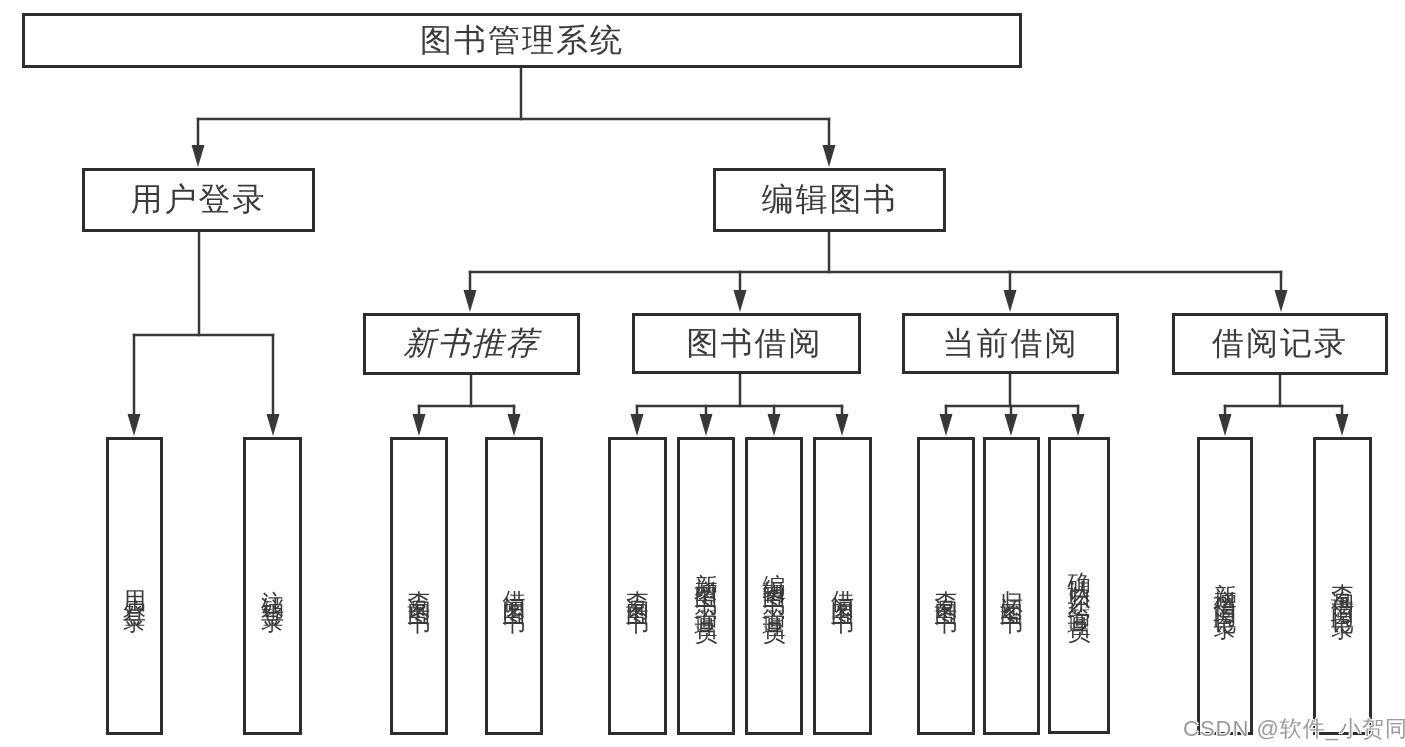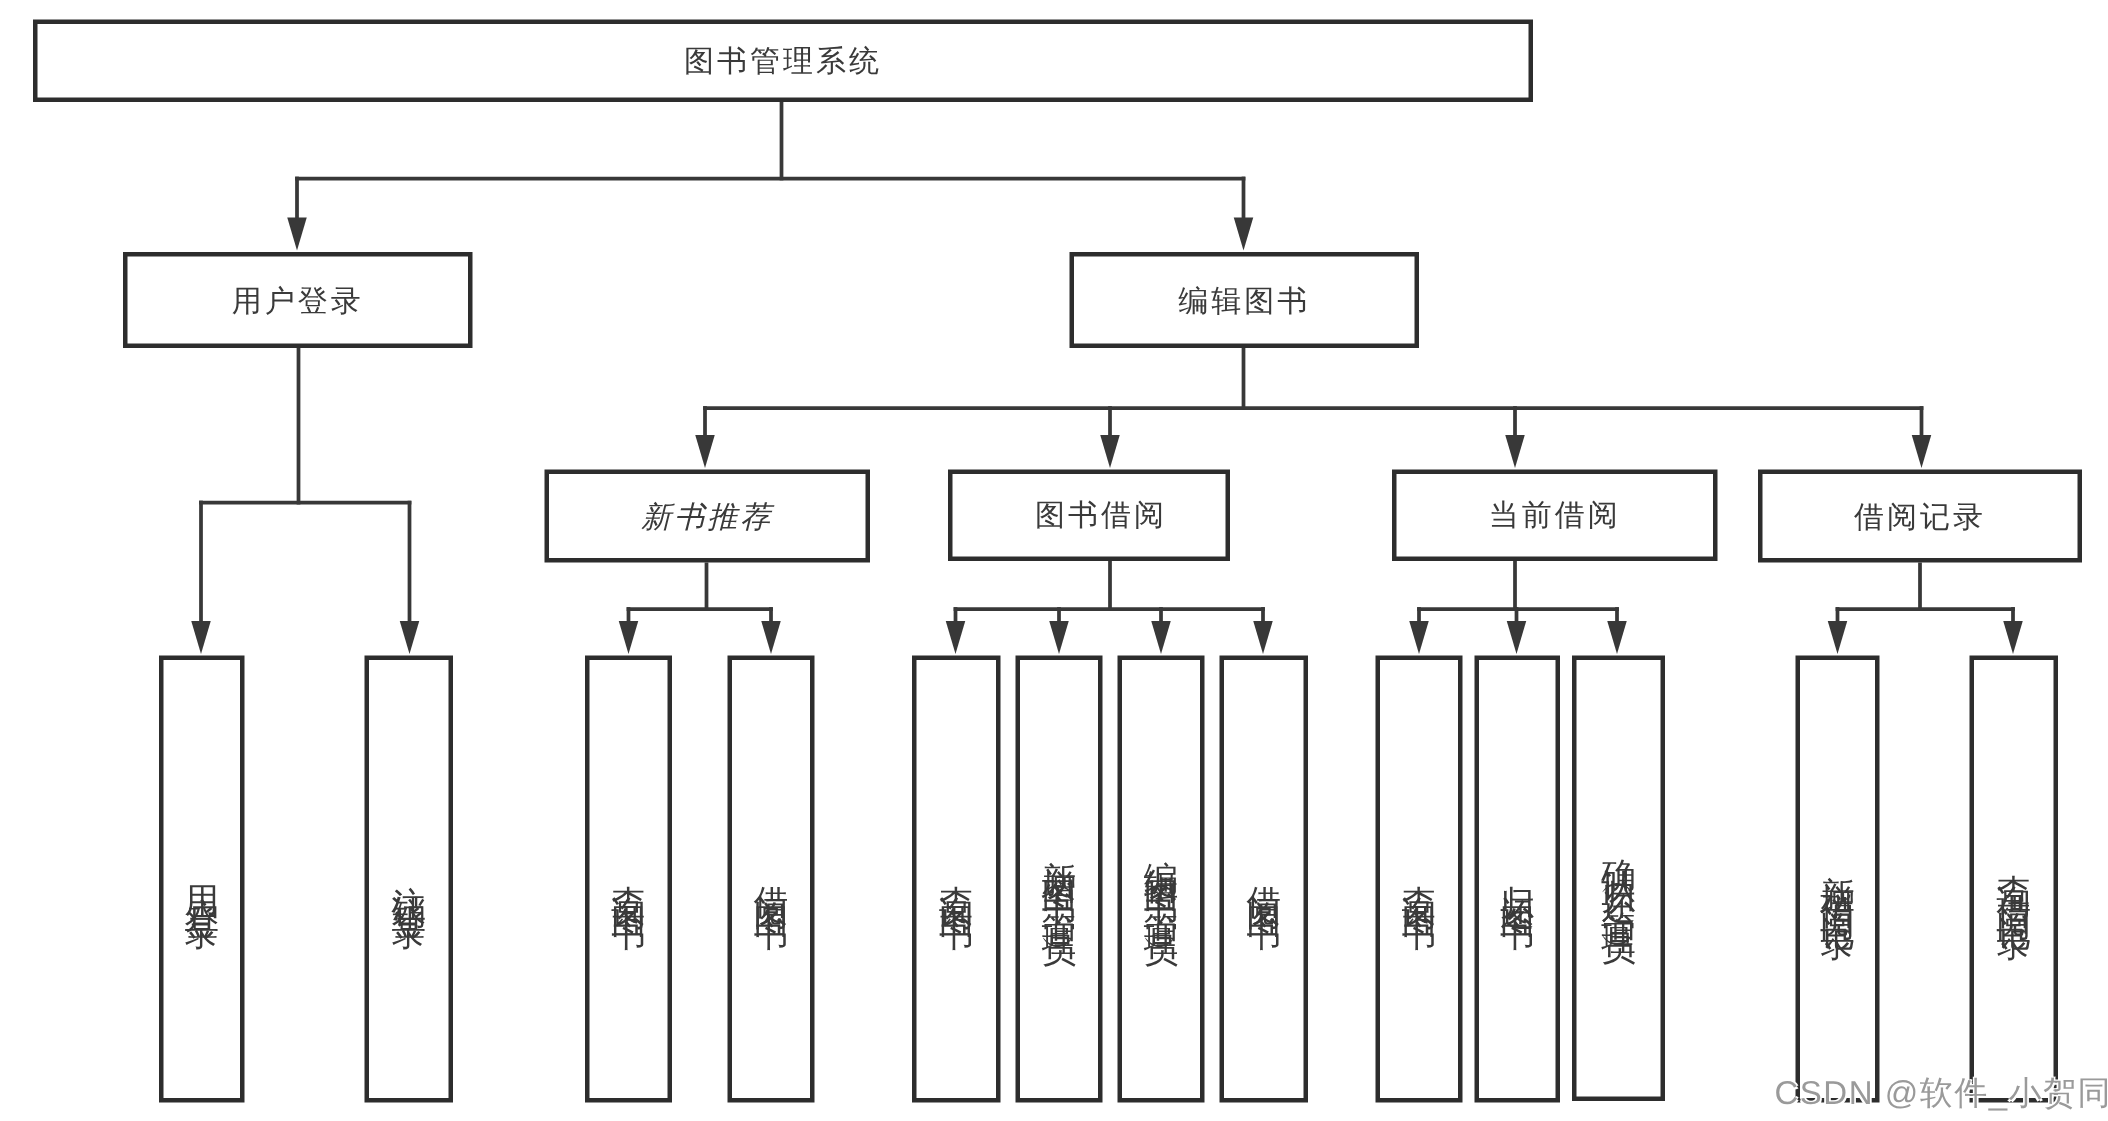--- a/index.html
+++ b/index.html
@@ -21,21 +21,21 @@
     position: absolute;
     box-sizing: border-box;
     background: #ffffff;
     border: 3px solid #2d2d2d;
     display: flex;
     align-items: center;
     justify-content: center;
     color: #3a3a3a;
   }
   .node.h {
-    font-size: 20px;
+    font-size: 32px;
     letter-spacing: 2px;
     white-space: nowrap;
   }
   .node.v {
     writing-mode: vertical-lr;
     text-orientation: mixed;
     font-size: 23px;
     letter-spacing: 7px;
     line-height: 1;
   }
@@ -127,22 +127,22 @@
       <path d="M1342 436 L1335.5 414 L1348.5 414 Z"></path>
     </g>
   </svg>
 
   <div class="node h" style="left:22px; top:13px; width:1000px; height:55px;">图书管理系统</div>
 
   <div class="node h" style="left:82px; top:168px; width:233px; height:64px;">用户登录</div>
   <div class="node h" style="left:713px; top:168px; width:233px; height:64px;">编辑图书</div>
 
   <div class="node h" style="left:363px; top:313px; width:217px; height:62px;font-style:italic;">新书推荐</div>
-  <div class="node h" style="left:632px; top:313px; width:188px; height:61px;padding-left:16px;">图书借阅</div>
-  <div class="node h" style="left:902px; top:313px; width:217px; height:61px;margin-left:26px;">当前借阅</div>
+  <div class="node h" style="left:632px; top:313px; width:229px; height:61px;padding-left:16px;">图书借阅</div>
+  <div class="node h" style="left:902px; top:313px; width:217px; height:61px;">当前借阅</div>
   <div class="node h" style="left:1172px; top:313px; width:216px; height:62px;">借阅记录</div>
 
   <div class="node v" style="left:106px; top:437px; width:57px; height:298px;">用户登录</div>
   <div class="node v" style="left:243px; top:437px; width:59px; height:298px;">注销登录</div>
 
   <div class="node v" style="left:390px; top:437px; width:58px; height:298px;">查询图书</div>
   <div class="node v" style="left:485px; top:437px; width:58px; height:298px;">借阅图书</div>
 
   <div class="node v" style="left:608px; top:437px; width:59px; height:298px;">查询图书</div>
   <div class="node v" style="left:677px; top:437px; width:58px; height:298px;">新增图书（管理员）</div>

